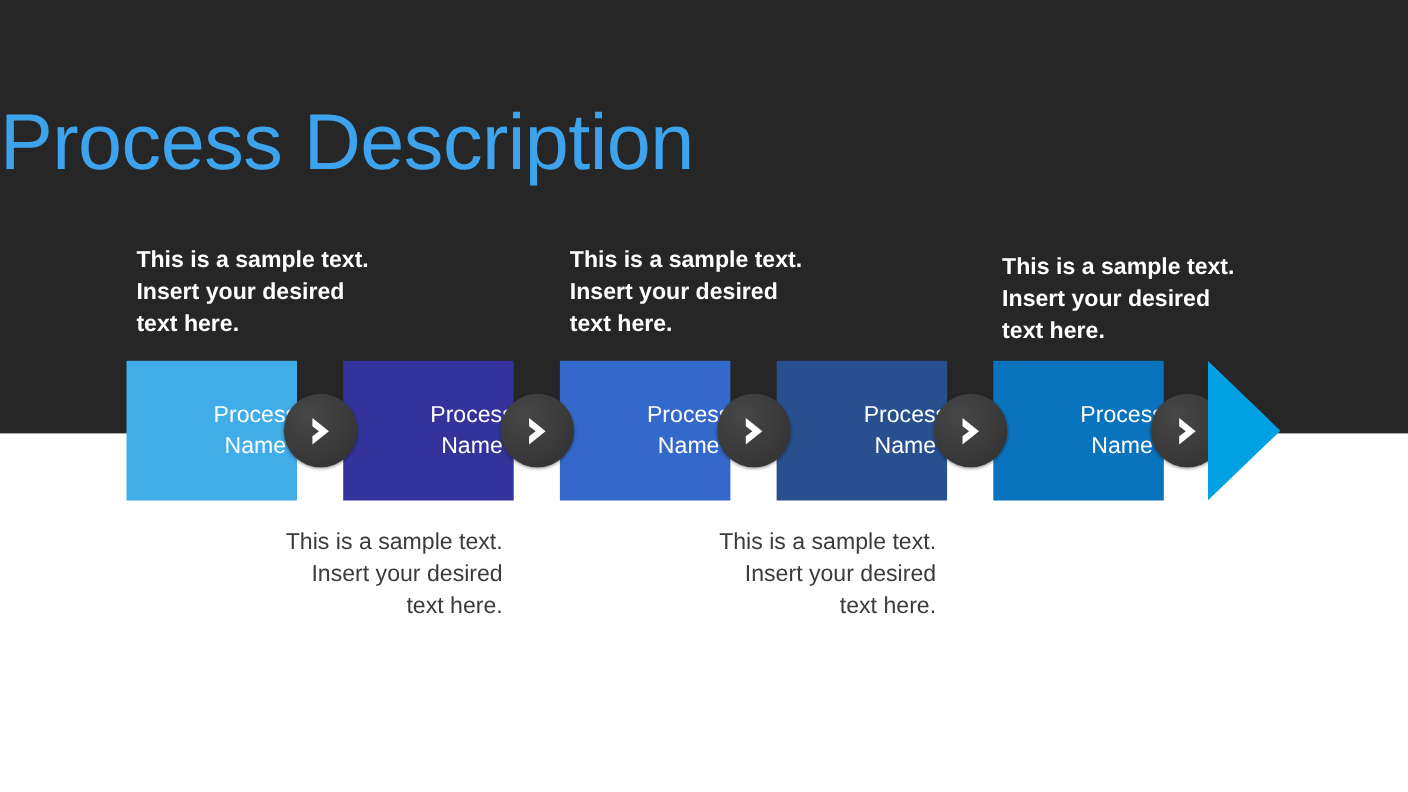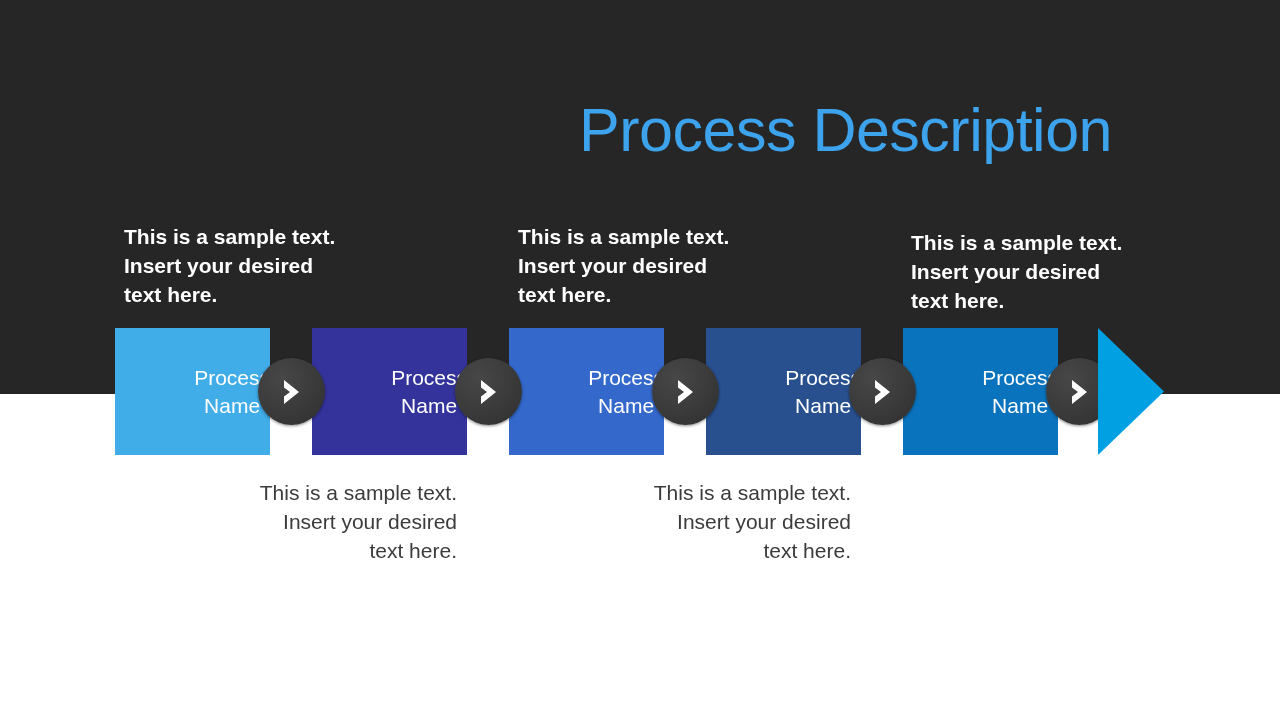--- a/index.html
+++ b/index.html
@@ -19,22 +19,22 @@
     position:absolute;
     left:0; top:0;
     width:1280px; height:394px;
     background:#262626;
   }
   
   #title {
     position:absolute;
     left:0; top:86px;
     width:1112px;
-    text-align:right;
-    font-size:61px;
+    text-align:left;
+    font-size:72px;
     font-weight:400;
     line-height:88px;
     color:#3da3ec;
     letter-spacing:-0.5px;
     white-space:nowrap;
   }
   
   .top-caption {
     position:absolute;
     font-size:21px;

